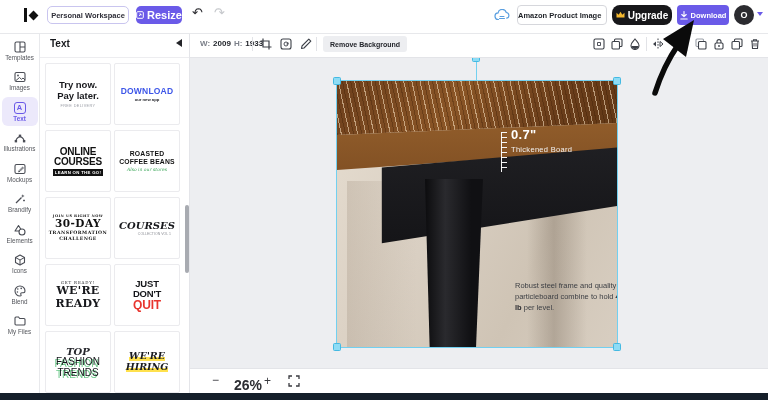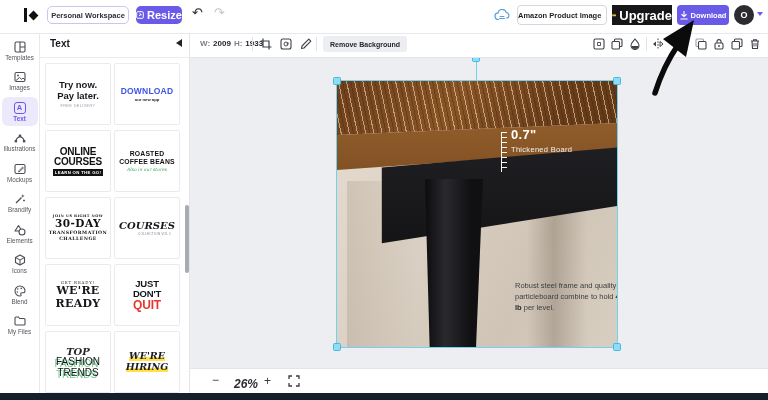--- a/index.html
+++ b/index.html
@@ -10,21 +10,21 @@
   .topbar { position:absolute; left:0; top:0; width:768px; height:34px; background:#fff; border-bottom:1px solid #e7e8eb; z-index:20; }
   .logo { position:absolute; left:24px; top:8px; width:16px; height:14px; }
   .logo .bar { position:absolute; left:0; top:0; width:3px; height:14px; background:#111; }
   .logo .diamond { position:absolute; left:6px; top:3.5px; width:7px; height:7px; background:#111; transform:rotate(45deg); }
   .btn-workspace { position:absolute; left:47px; top:6px; width:82px; height:18px; border:1px solid #c9c5ef; border-radius:5px; background:#fff; font-size:7.5px; font-weight:600; color:#2e2e38; display:flex; align-items:center; justify-content:center; cursor:pointer; }
   .btn-resize { position:absolute; left:136px; top:6px; width:46px; height:18px; border-radius:5px; background:#6a5ae8; color:#fff; font-size:11px; font-weight:700; display:flex; align-items:center; justify-content:center; gap:3px; cursor:pointer; }
   .undo { position:absolute; left:192px; top:5px; font-size:13px; color:#2e2e33; cursor:pointer; }
   .redo { position:absolute; left:214px; top:5px; font-size:13px; color:#c6c8cc; cursor:pointer; }
   .cloud { position:absolute; left:494px; top:8px; }
   .filename { position:absolute; left:517px; top:5px; width:90px; height:20px; border:1px solid #d6d7dc; border-radius:4px; font-size:7.5px; font-weight:600; color:#1d2026; display:flex; align-items:center; background:#fff; }
-  .btn-upgrade { position:absolute; left:612px; top:5px; width:60px; height:20px; border-radius:0; background:#17171a; color:#fff; font-size:13px; font-weight:700; display:flex; align-items:center; justify-content:center; gap:3px; cursor:pointer; }
+  .btn-upgrade { position:absolute; left:612px; top:5px; width:60px; height:20px; border-radius:8px; background:#17171a; color:#fff; font-size:10px; font-weight:700; display:flex; align-items:center; justify-content:center; gap:3px; cursor:pointer; }
   .btn-download { position:absolute; left:677px; top:5px; width:52px; height:20px; border-radius:4px; background:#6a5ae8; color:#fff; font-size:7.5px; font-weight:700; display:flex; align-items:center; justify-content:center; gap:3px; cursor:pointer; }
   .avatar { position:absolute; left:734px; top:5px; width:20px; height:20px; border-radius:50%; background:#2b2b30; color:#fff; font-size:9px; font-weight:700; display:flex; align-items:center; justify-content:center; cursor:pointer; }
   .avatar-caret { position:absolute; left:757px; top:12px; width:0; height:0; border-left:3.5px solid transparent; border-right:3.5px solid transparent; border-top:4.5px solid #6a5ae8; cursor:pointer; }
 
   
   .sidebar { position:absolute; left:0; top:30px; width:40px; height:363px; background:#fff; border-right:1px solid #e8e9ec; z-index:15; padding-top:6px; display:flex; flex-direction:column; align-items:center; gap:1.5px; }
   .side-item { width:36px; height:29px; display:flex; flex-direction:column; align-items:center; justify-content:center; gap:1px; border-radius:6px; cursor:pointer; color:#4a4d55; }
   .side-item .lbl { font-size:6.3px; color:#54565c; }
   .side-item.active { background:#ece9fb; }
   .side-item.active .lbl { color:#6a5ae8; font-weight:700; }
@@ -99,21 +99,21 @@
   .bodytext b { color:#2a2b30; }
 
   
   .sel-border { position:absolute; left:146px; top:22px; width:282px; height:268px; border:1px solid #72d0f0; pointer-events:none; }
   .handle { position:absolute; width:8px; height:8px; background:#8edcf5; border:1px solid #44b9e2; border-radius:1.5px; z-index:6; cursor:pointer; }
   .rot-line { position:absolute; left:286px; top:4px; width:1px; height:18px; background:#72d0f0; }
 
   
   .bottombar { position:absolute; left:190px; top:368px; width:578px; height:25px; background:#fff; border-top:1px solid #e3e4e8; z-index:8; }
   .zoom-minus { position:absolute; left:22px; top:4px; font-size:12px; color:#3a3b40; cursor:pointer; }
-  .zoom-pct { position:absolute; left:44px; top:8px; font-size:12px; font-weight:600; color:#2c2d32;font-style:italic; }
+  .zoom-pct { position:absolute; left:44px; top:8px; font-size:14px; font-weight:600; color:#2c2d32; }
   .zoom-plus { position:absolute; left:74px; top:5px; font-size:12px; color:#3a3b40; cursor:pointer; }
   .fullscreen { position:absolute; left:98px; top:6px; cursor:pointer; }
 
   .footer-strip { position:absolute; left:0; top:393px; width:768px; height:7px; background:#151f2a; z-index:30; }
 
   .annot-arrow { position:absolute; left:0; top:0; width:768px; height:400px; z-index:40; pointer-events:none; }
 </style>
 </head>
 <body>
 

